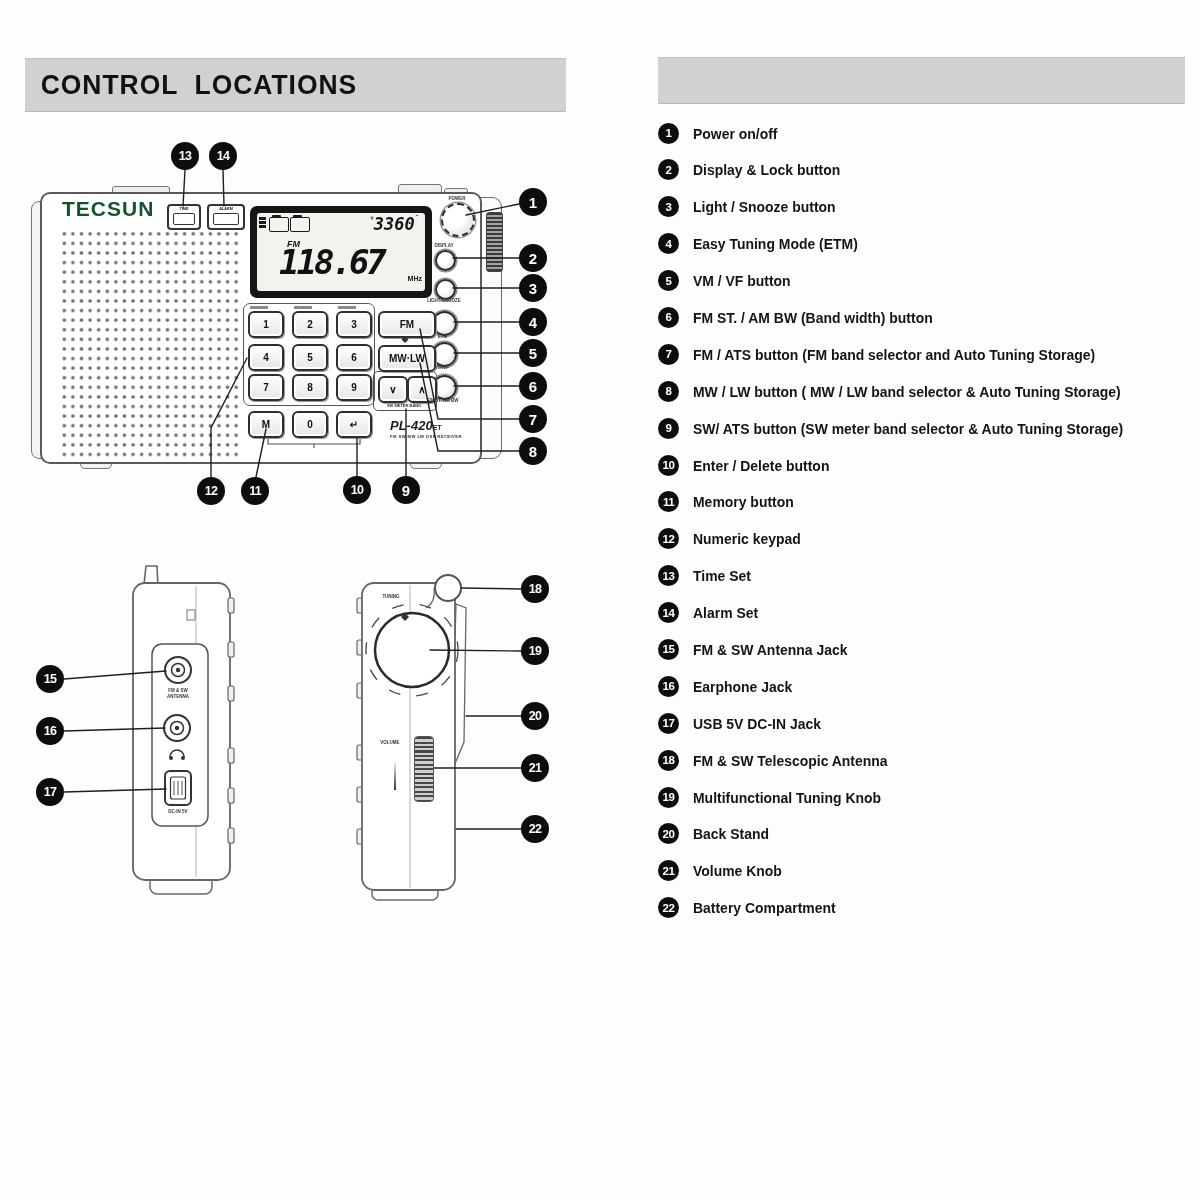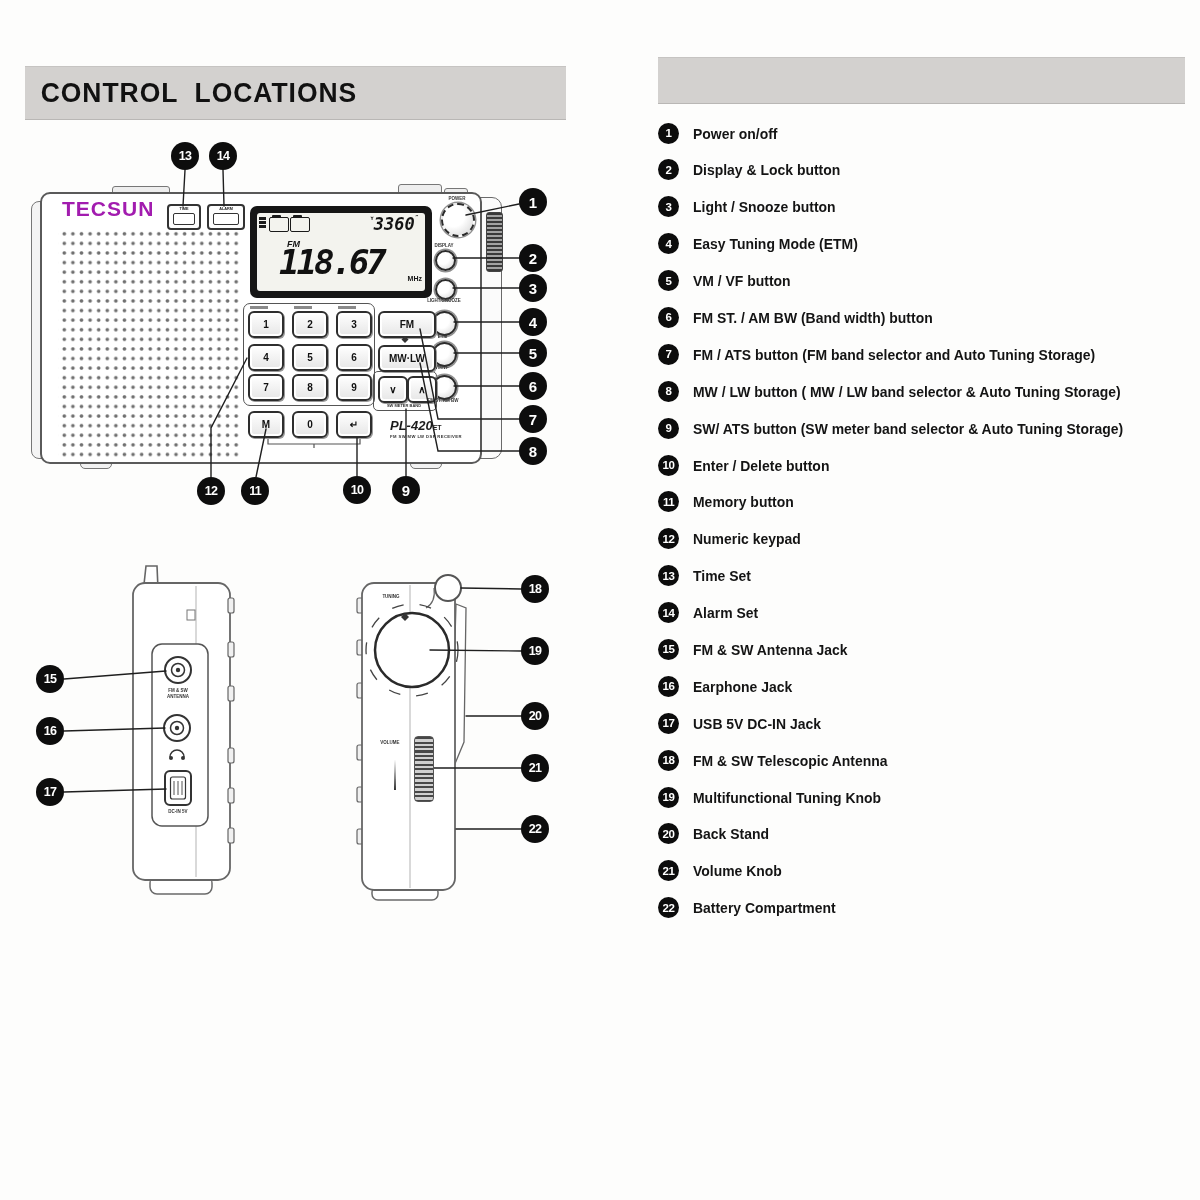--- a/index.html
+++ b/index.html
@@ -26,21 +26,21 @@
 
   
   .rf-body{position:absolute;left:40px;top:192px;width:438px;height:268px;background:#fff;
            border:2px solid #5a5a5a;border-radius:10px;z-index:5;}
   .rf-ledge{position:absolute;left:31px;top:201px;width:12px;height:256px;border:1.5px solid #777;
             border-radius:8px 0 0 8px;background:#f4f4f4;z-index:4;}
   .rf-redge{position:absolute;left:474px;top:197px;width:26px;height:260px;border:1.5px solid #6a6a6a;
             border-radius:0 10px 10px 0;background:#fbfbfb;z-index:4;}
   .bump{position:absolute;background:#eee;border:1.5px solid #777;border-radius:3px;z-index:3;}
   .foot{position:absolute;background:#f2f2f2;border:1.5px solid #777;border-radius:0 0 5px 5px;z-index:3;}
-  .brand{position:absolute;left:62px;top:197px;font-size:21px;font-weight:bold;letter-spacing:1px;color:#a21caf;z-index:6;}
+  .brand{position:absolute;left:62px;top:197px;font-size:21px;font-weight:bold;letter-spacing:1px;color:#14532d;z-index:6;}
   .grille{position:absolute;left:58px;top:227px;width:181px;height:230px;z-index:6;
           background-image:radial-gradient(circle,#6f6f6f 1.2px,#b5b5b5 1.7px,rgba(0,0,0,0) 2.3px);
           background-size:8.6px 9.6px;background-position:2px 2px;}
   .top-btn{position:absolute;border:2px solid #333;border-radius:4px;background:#fdfdfd;z-index:6;}
   .top-btn .tb-in{position:absolute;left:4px;right:4px;top:7px;bottom:3px;border:1.5px solid #333;border-radius:2px;background:#fff;}
   .top-btn .tb-lab{position:absolute;left:0;right:0;top:1px;text-align:center;font-size:3.8px;font-weight:bold;color:#222;}
 
   .lcd{position:absolute;left:250px;top:206px;width:182px;height:92px;background:#161616;border-radius:7px;z-index:6;}
   .lcd-in{position:absolute;left:7px;top:7px;width:168px;height:78px;background:#f3f3ee;border-radius:3px;overflow:hidden;}
   .lcd-bar{position:absolute;background:#1a1a1a;}
@@ -79,21 +79,21 @@
            background:repeating-linear-gradient(180deg,#474747 0 2px,#cfcfcf 2px 4.5px);}
   .sv-lab{position:absolute;font-size:4.5px;font-weight:bold;color:#333;text-align:center;line-height:1.3;z-index:25;}
 
   svg.overlay{position:absolute;left:0;top:0;z-index:20;pointer-events:none;}
 </style>
 </head>
 <body>
 
 <div id="page">
 
-  <div class="hbar" style="left:25px;top:58px;width:541px;height:52px;margin-top:8px;">
+  <div class="hbar" style="left:25px;top:58px;width:541px;height:52px;">
     <span class="title-text">CONTROL  LOCATIONS</span>
   </div>
   <div class="hbar" style="left:658px;top:57px;width:527px;height:45px;"></div>
 
   <div class="bump" style="left:112px;top:186px;width:56px;height:8px;"></div>
   <div class="bump" style="left:398px;top:184px;width:42px;height:9px;"></div>
   <div class="bump" style="left:444px;top:188px;width:22px;height:6px;"></div>
   <div class="foot" style="left:80px;top:459px;width:30px;height:8px;"></div>
   <div class="foot" style="left:410px;top:459px;width:30px;height:8px;"></div>
   <div class="rf-ledge"></div>

